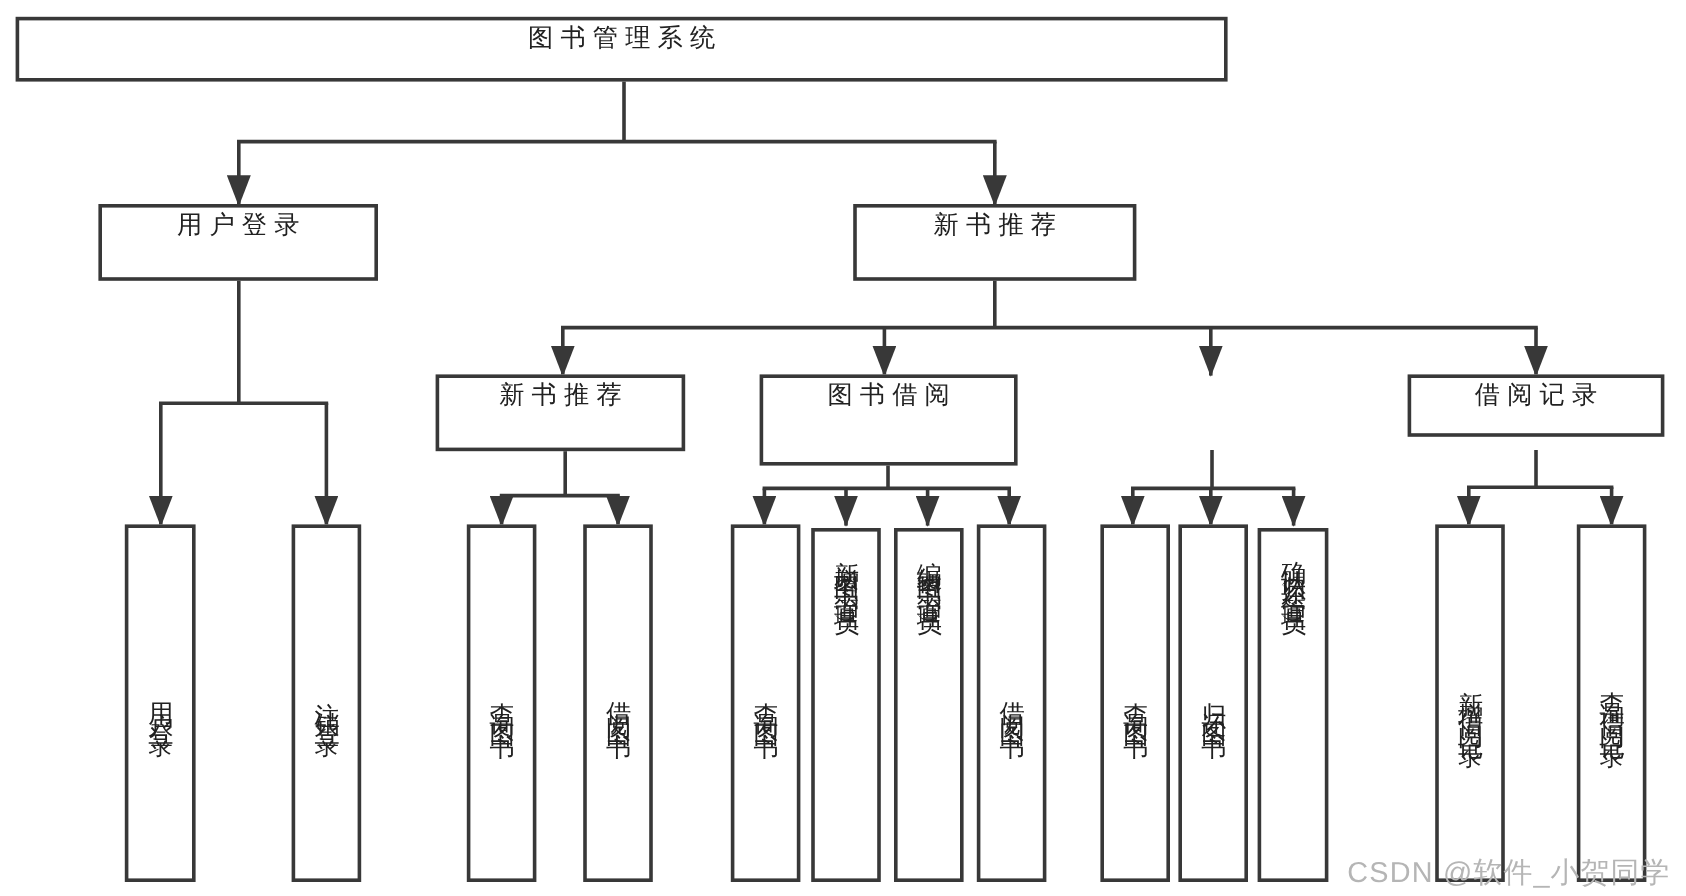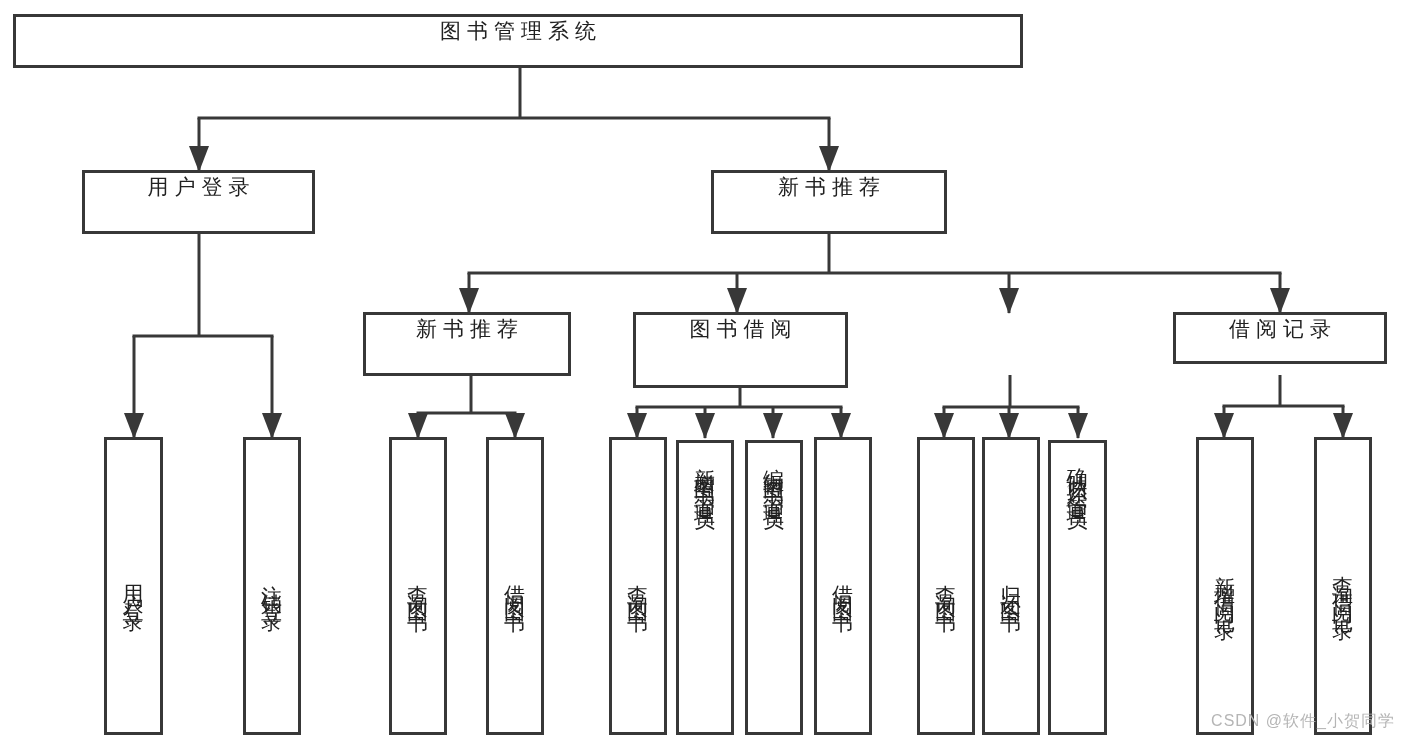--- a/index.html
+++ b/index.html
@@ -45,22 +45,22 @@
     white-space:nowrap;
   }
   .leaf--top{align-items:flex-start;}
   .leaf--top .v-label{
     letter-spacing:6px;
     padding-top:8px;
   }
   .watermark{
     position:absolute;
     left:1120px;top:711px;width:275px;
-    text-align:right;
-    font-size:16px;
+    text-align:center;
+    font-size:24px;
     letter-spacing:1px;
     color:var(--watermark);
     white-space:nowrap;
   }
 </style>
 </head>
 <body>
 
 <div id="canvas">
 

